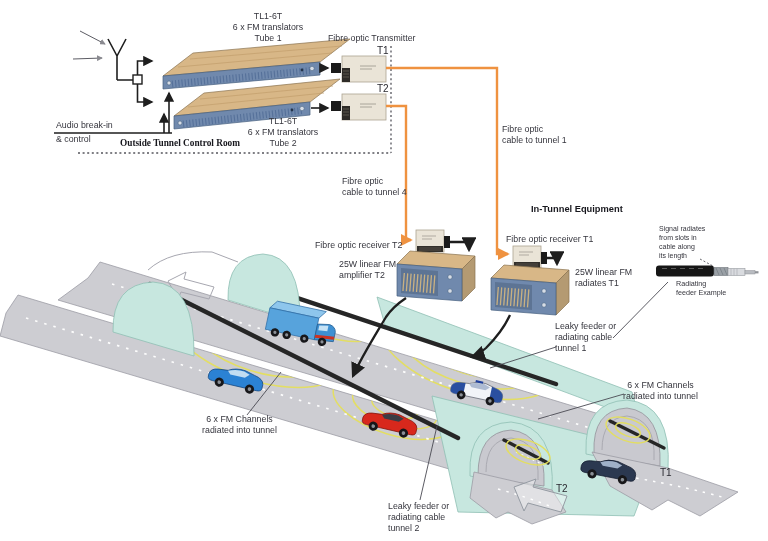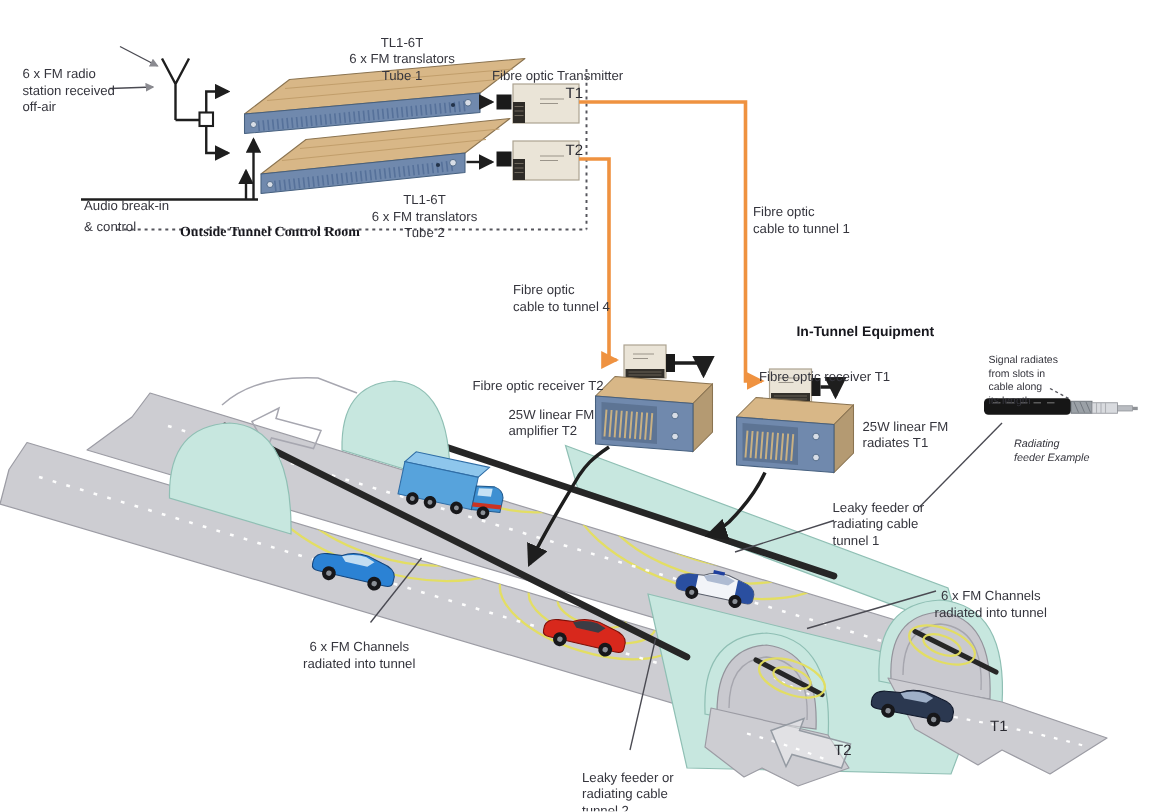--- a/index.html
+++ b/index.html
@@ -1,22 +1,22 @@
 <!DOCTYPE html>
 <html style="--fibre-orange: #EF9240; --tunnel-teal: #C7E7DF; --teal-edge: #8FBFB4; --road-grey: #CDCDD2; --road-edge: #9C9CA4; --cable-black: #262626; --wave-yellow: #E4DE5D; --panel-blue: #7089AD; --wood-tan: #D8B787; --box-beige: #EAE4D7; --text-dark: #35353D;"><head>
 <meta charset="utf-8">
 <style>
   html,body{margin:0;padding:0;background:#ffffff;}
   #stage{position:relative;width:768px;height:541px;overflow:hidden;background:#fff;
          font-family:"Liberation Sans", sans-serif;}
   svg{position:absolute;left:0;top:0;}
-  .lbl{position:absolute;font-size:8.8px;line-height:1.25;color:var(--text-dark);white-space:nowrap;margin-top:12px;}
+  .lbl{position:absolute;font-size:8.8px;line-height:1.25;color:var(--text-dark);white-space:nowrap;}
   .lbl.bold{font-weight:bold;font-size:9.3px;color:#17171d;}
   .lbl.small{font-size:7px;line-height:1.3;}
-  .lbl.italic{font-style:italic;font-size:7.2px;line-height:1.3;}
+  .lbl.italic{font-size:7.2px;line-height:1.3;}
   .lbl.center{text-align:center;}
   .lbl.t-id{font-size:10px;color:#2a2a31;}
   
   .orangeLine{stroke:var(--fibre-orange);stroke-width:2.4;fill:none;}
   .teal{fill:var(--tunnel-teal);stroke:var(--teal-edge);stroke-width:0.8;}
   .road{fill:var(--road-grey);stroke:var(--road-edge);stroke-width:0.8;stroke-linejoin:round;}
   .cableLine{stroke:var(--cable-black);stroke-width:4.4;stroke-linecap:round;fill:none;}
   .cableSeg{stroke:var(--cable-black);stroke-width:3.4;stroke-linecap:round;fill:none;}
   .wave{stroke:var(--wave-yellow);stroke-width:1.5;fill:none;opacity:0.95;}
   .wood{fill:var(--wood-tan);stroke:#8a7350;stroke-width:0.7;stroke-linejoin:round;}
@@ -302,25 +302,20 @@
 
   <g>
     <path class="thin" d="M247,415 L281,372"></path>
     <path class="thin" d="M624,394 L538,419"></path>
     <path class="thin" d="M556,347 L490,368"></path>
     <path class="thin" d="M613,338 L668,282"></path>
     <path class="thin" d="M420,500 L437,426"></path>
   </g>
 </svg>
 
-<div class="lbl" style="left:15px;top:32px;">
-  <div>6 x FM radio</div>
-  <div>station received</div>
-  <div>off-air</div>
-</div>
 
 <div class="lbl center" style="left:193px;top:11px;width:150px;">
   <div>TL1-6T</div>
   <div>6 x FM translators</div>
   <div>Tube 1</div>
 </div>
 
 <div class="lbl" style="left:328px;top:33px;text-align:right;">Fibre optic Transmitter</div>
 <div class="lbl t-id" style="left:377px;top:45px;">T1</div>
 <div class="lbl t-id" style="left:377px;top:83px;">T2</div>

